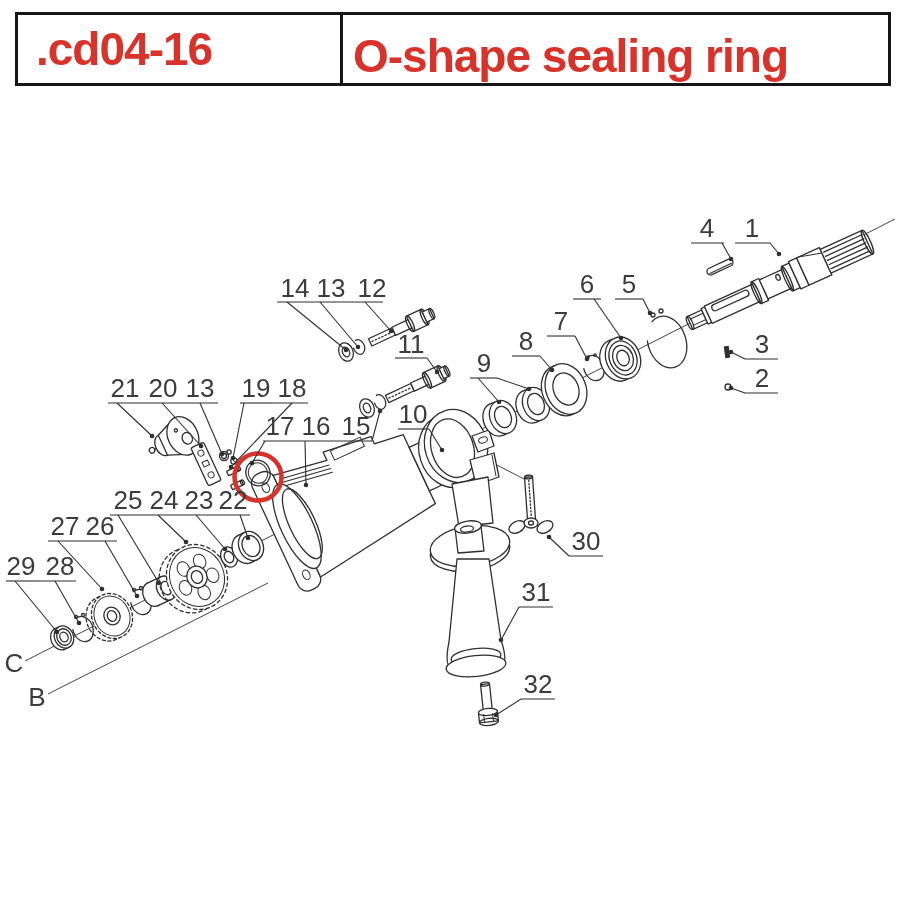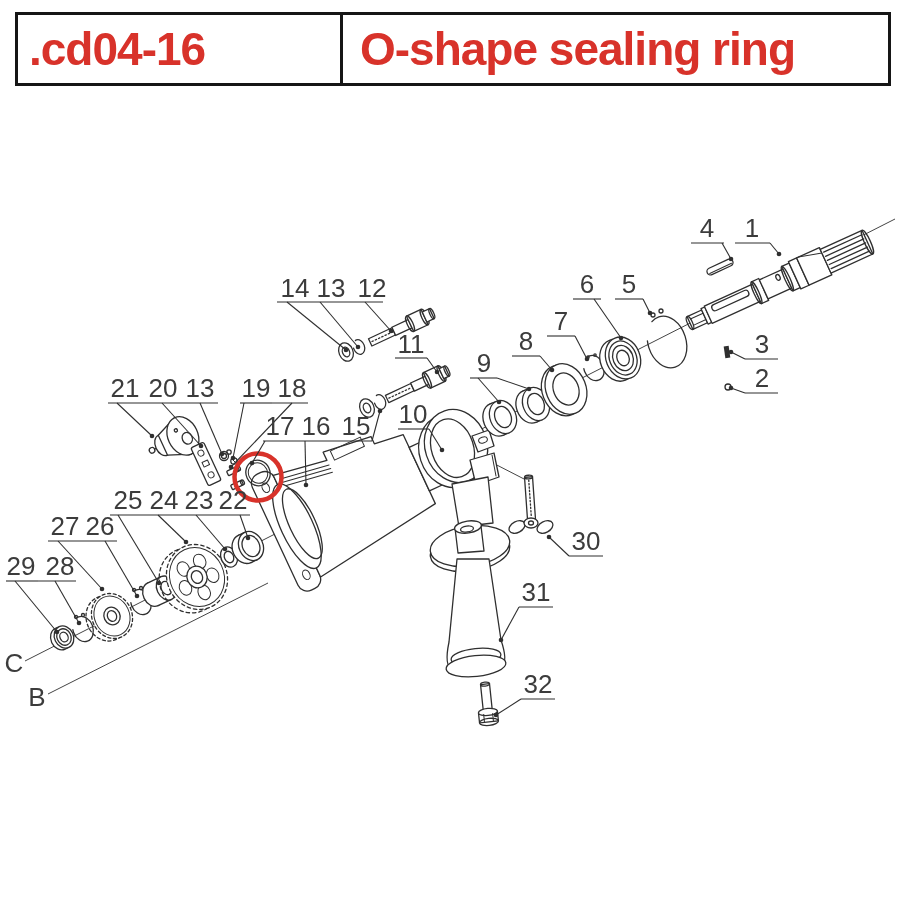--- a/index.html
+++ b/index.html
@@ -2,22 +2,22 @@
 <html><head>
 <meta charset="utf-8">
 <style>
   html,body{margin:0;padding:0;background:#ffffff;}
   #page{position:relative;width:900px;height:900px;background:#fff;overflow:hidden;
         font-family:"Liberation Sans",sans-serif;}
   
   #hdr{position:absolute;left:15px;top:12px;width:876px;height:74px;
        border:3px solid #161616;display:flex;box-sizing:border-box;background:#fff;}
   .hcell{display:flex;align-items:center;box-sizing:border-box;height:100%;}
-  #hdr .code{width:325px;border-right:3px solid #161616;padding-left:11px;}
-  #hdr .title{flex:1;padding-left:17px;}
+  #hdr .code{width:325px;border-right:3px solid #161616;padding-left:18px;}
+  #hdr .title{flex:1;padding-left:10px;align-items:flex-end;}
   .htext{font-size:46px;font-weight:700;color:#d8322a;letter-spacing:-1px;white-space:nowrap;}
   
   #art{position:absolute;left:0;top:0;}
   .ink{stroke:#2f2f2f;fill:none;stroke-width:1.3;stroke-linejoin:round;stroke-linecap:round;}
   .wf{fill:#ffffff;}
   .thin{stroke-width:1;}
   .lbl{font-family:"Liberation Sans",sans-serif;font-size:26px;fill:#3c3c3c;}
 </style>
 </head>
 <body>

